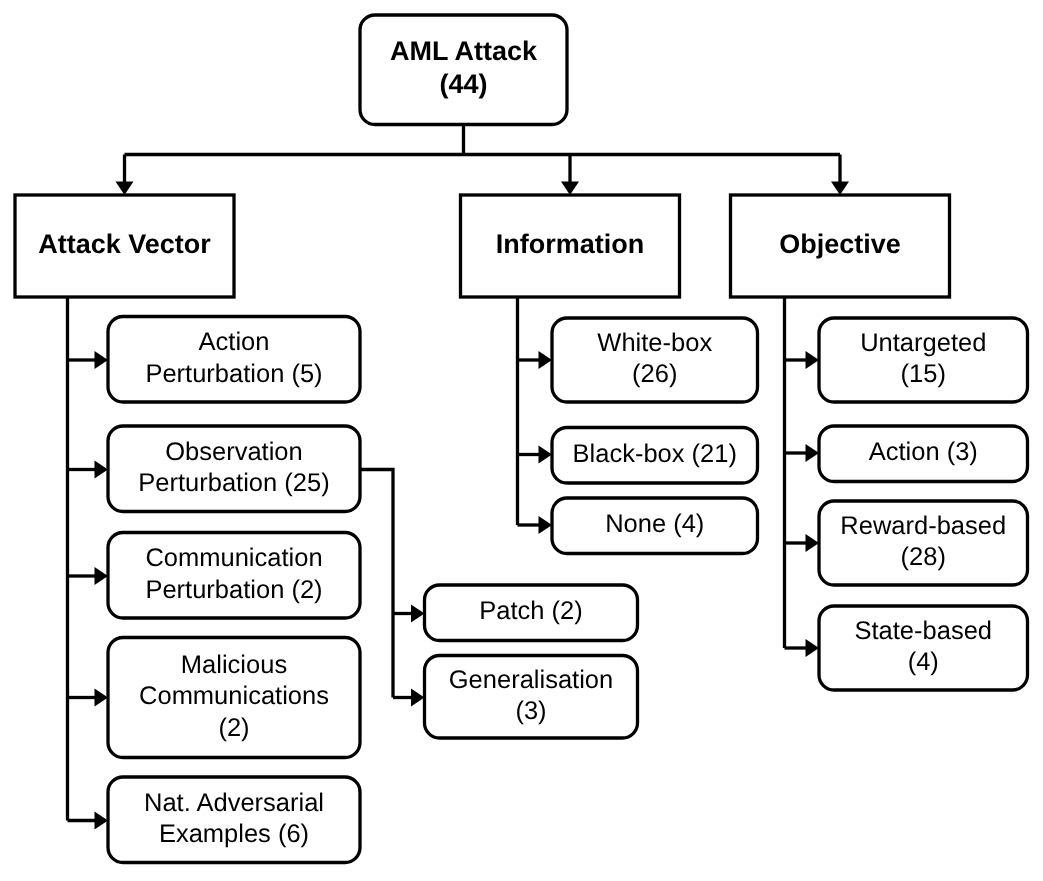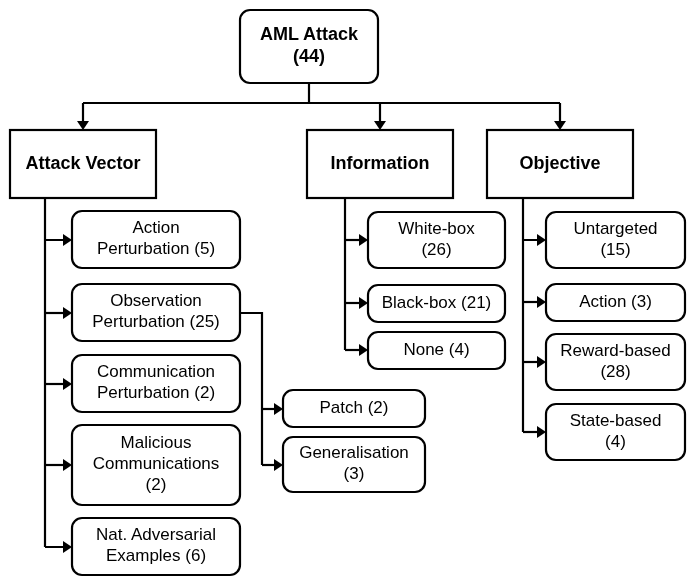--- a/index.html
+++ b/index.html
@@ -7,21 +7,20 @@
     padding: 0;
     background: #ffffff;
   }
   #diagram-root {
     position: relative;
     width: 695px;
     height: 587px;
     background: #ffffff;
     font-family: "Liberation Sans", sans-serif;
     overflow: hidden;
-    border-radius: 31px;
   }
   svg#tree-svg {
     position: absolute;
     top: 0;
     left: 0;
     width: 695px;
     height: 587px;
   }
   .node-box {
     fill: #ffffff;

